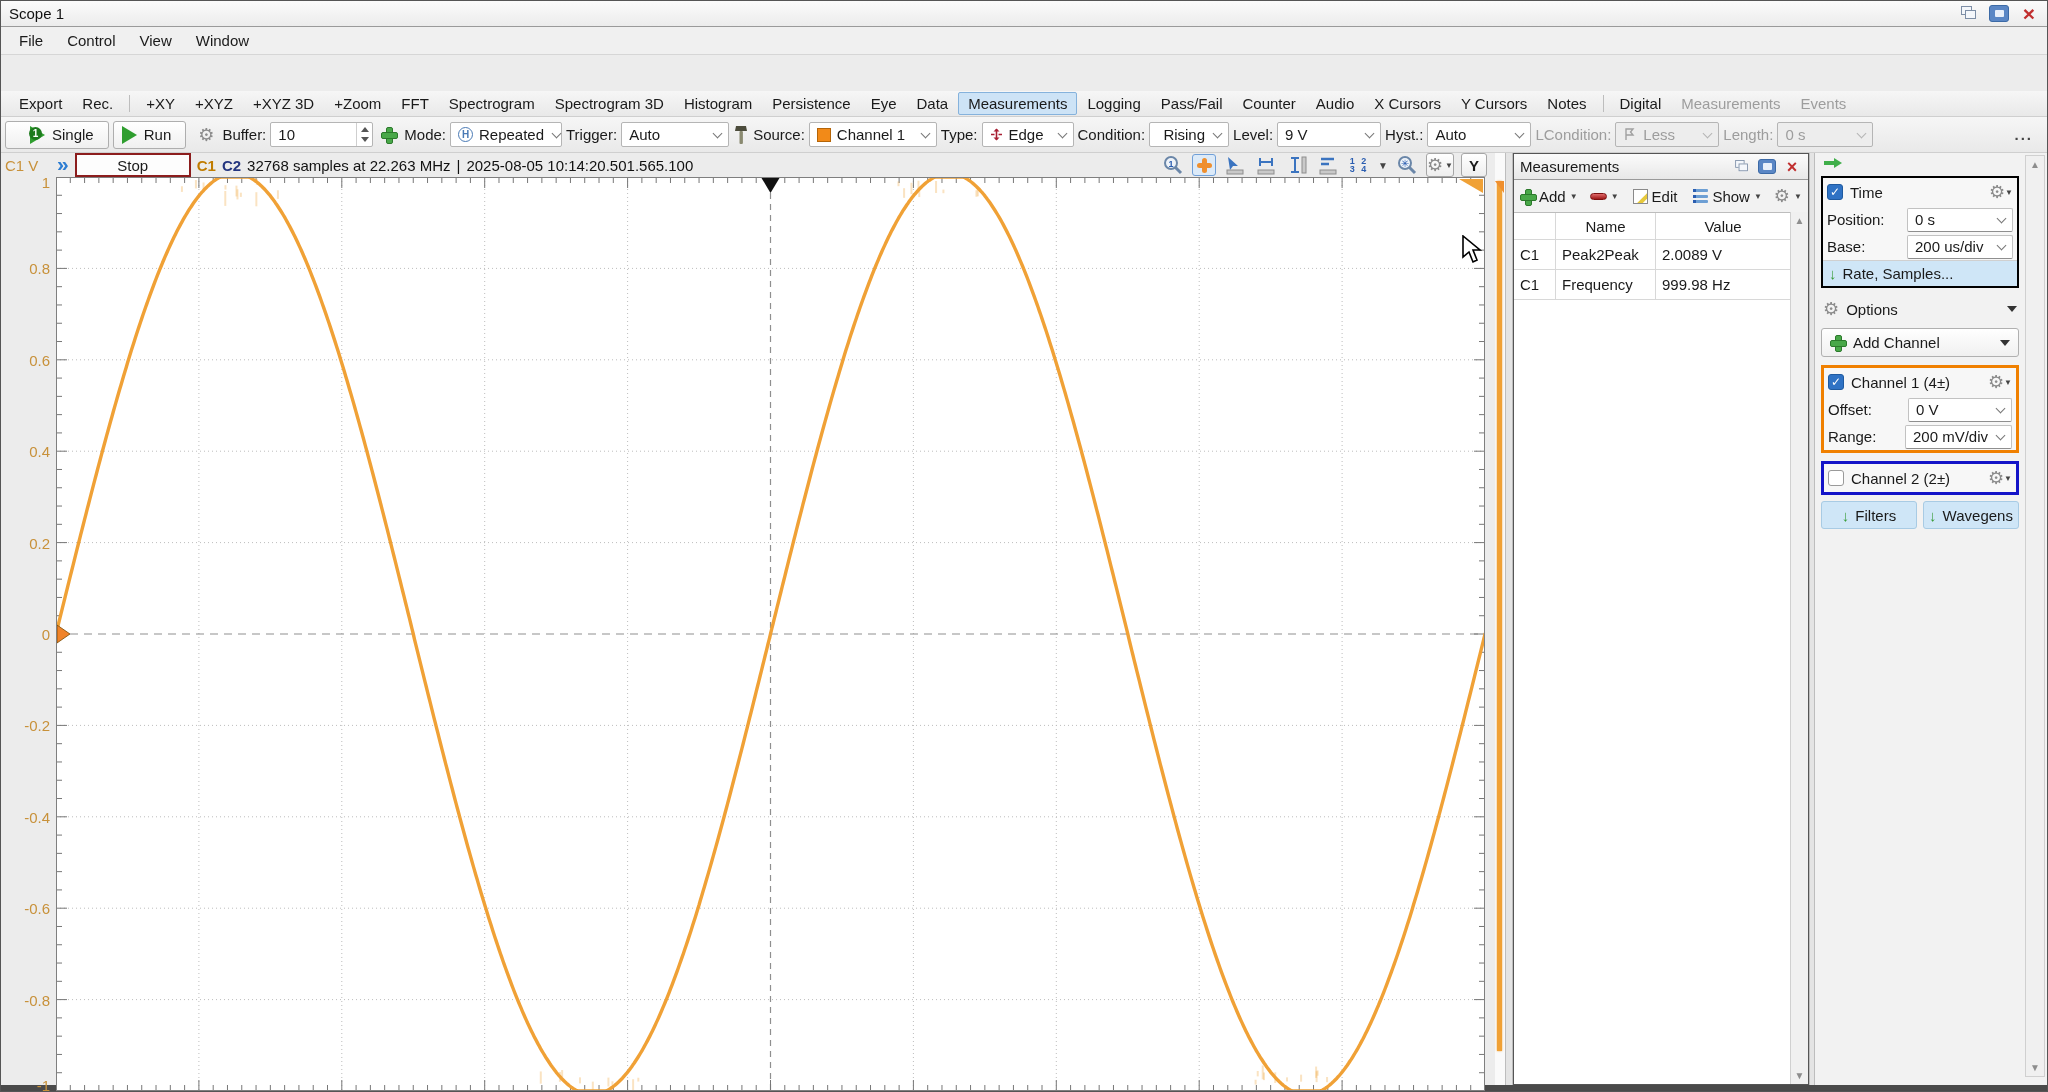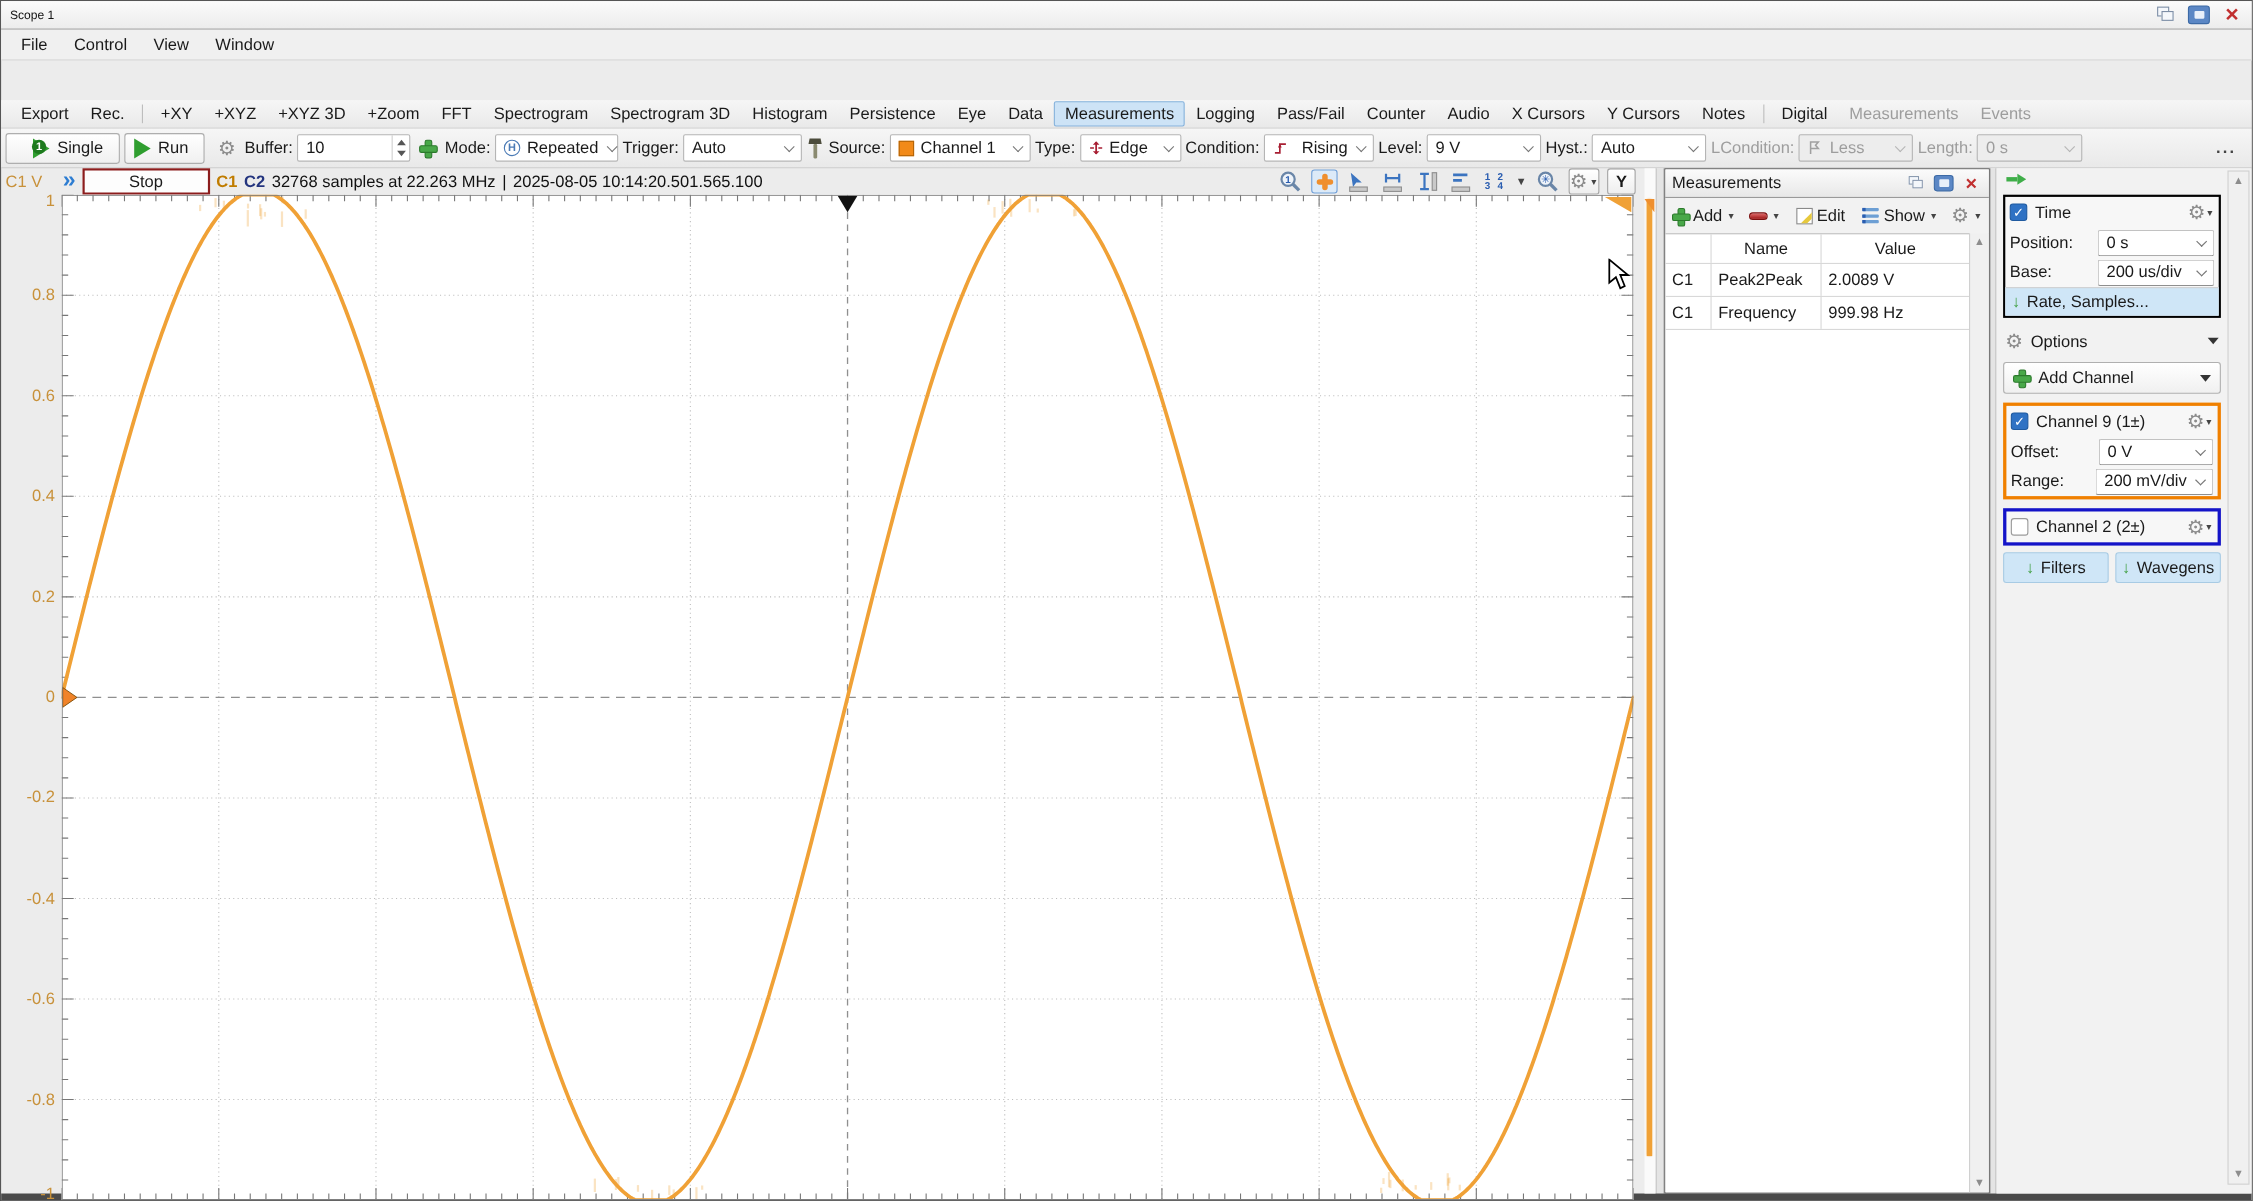--- a/index.html
+++ b/index.html
@@ -4,21 +4,21 @@
 <style>
   * { margin:0; padding:0; box-sizing:border-box; }
   html,body { width:2048px; height:1092px; overflow:hidden; }
   body { font-family:"Liberation Sans","DejaVu Sans",sans-serif; font-size:15px; color:#1a1a1a;
          background:#ececec; border:1px solid #555; }
   .app { width:100%; height:100%; display:flex; flex-direction:column; }
 
   
   .titlebar { height:26px; background:linear-gradient(#fbfbfb,#ececec); border-bottom:1px solid #9a9a9a;
               display:flex; align-items:center; padding:0 8px; }
-  .titlebar .title { font-size:11px; color:#111; }
+  .titlebar .title { font-size:15px; color:#111; }
   .win-btns { margin-left:auto; display:flex; gap:10px; align-items:center; }
   .wb { width:20px; height:17px; display:inline-flex; align-items:center; justify-content:center; cursor:default; }
   .wb.restore { position:relative; }
   .wb.restore .sq1,.wb.restore .sq2 { position:absolute; width:11px; height:9px; border:1.5px solid #7d8ea6; background:#f4f7fb; }
   .wb.restore .sq1 { left:2px; top:1px; }
   .wb.restore .sq2 { left:6px; top:5px; }
   .wb.max { background:#5b87c5; border:1px solid #3c6aa6; border-radius:3px; }
   .wb.max::after { content:""; width:9px; height:7px; background:#e9f0fa; border-radius:1px; }
   .wb.close { color:#c12f2f; font-size:21px; font-weight:bold; line-height:14px; }
 
@@ -264,21 +264,21 @@
       <svg class="isvg" width="13" height="15" viewBox="0 0 13 15">
         <path d="M6.5 2 v11" stroke="#a81f33" stroke-width="1.6" fill="none"></path>
         <path d="M3.5 4.5 L6.5 1.5 L9.5 4.5" fill="#a81f33"></path>
         <path d="M3.5 10.5 L6.5 13.5 L9.5 10.5" fill="#a81f33"></path>
         <path d="M1 7.5 h3.5 M8.5 7.5 h3.5" stroke="#a81f33" stroke-width="1.3"></path>
       </svg>
       <span class="val">Edge</span>
       <span class="chev"></span>
     </div>
     <span class="lbl">Condition:</span>
-    <div class="combo" style="width:100px;text-align:right;">
+    <div class="combo" style="width:80px;">
       <svg class="isvg" width="14" height="15" viewBox="0 0 14 15">
         <path d="M2 12 h4.5 V4 h5.5" stroke="#a81f33" stroke-width="1.5" fill="none"></path>
         <path d="M4.8 7 L6.5 3.4 L8.2 7" fill="#a81f33"></path>
       </svg>
       <span class="val">Rising</span>
       <span class="chev"></span>
     </div>
     <span class="lbl">Level:</span>
     <div class="combo" style="width:104px;">
       <span class="val">9 V</span>
@@ -884,21 +884,21 @@
 
       <div class="addch-btn">
         <span class="plus-icon"></span>
         <span>Add Channel</span>
         <span class="tri"></span>
       </div>
 
       <div class="rp-box orange">
         <div class="rp-head-row">
           <span class="checkbox on">✓</span>
-          <span class="rp-head">Channel 9 (1±)</span>
+          <span class="rp-head">Channel 1 (4±)</span>
           <span class="gear-dd">
               <span class="gear">⚙</span>
               <span class="dd-tri" style="font-size:8px;">▼</span>
             </span>
         </div>
         <div class="rp-row">
           <span class="rlbl">Offset:</span>
           <div class="combo">
             <span class="val">0 V</span>
             <span class="chev"></span>

